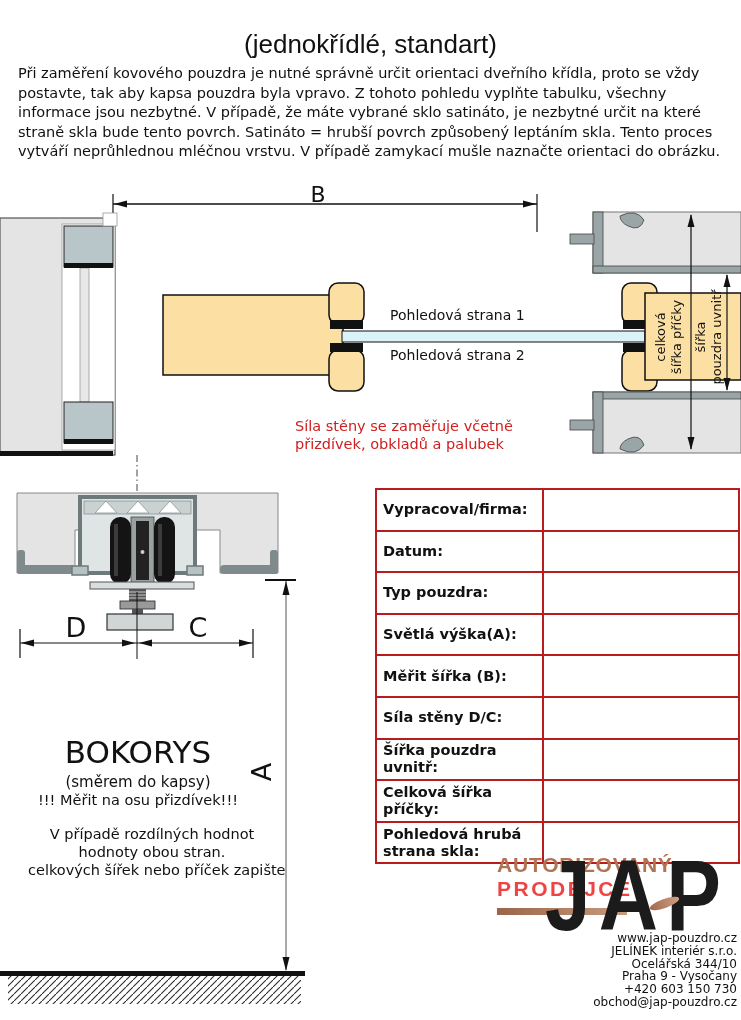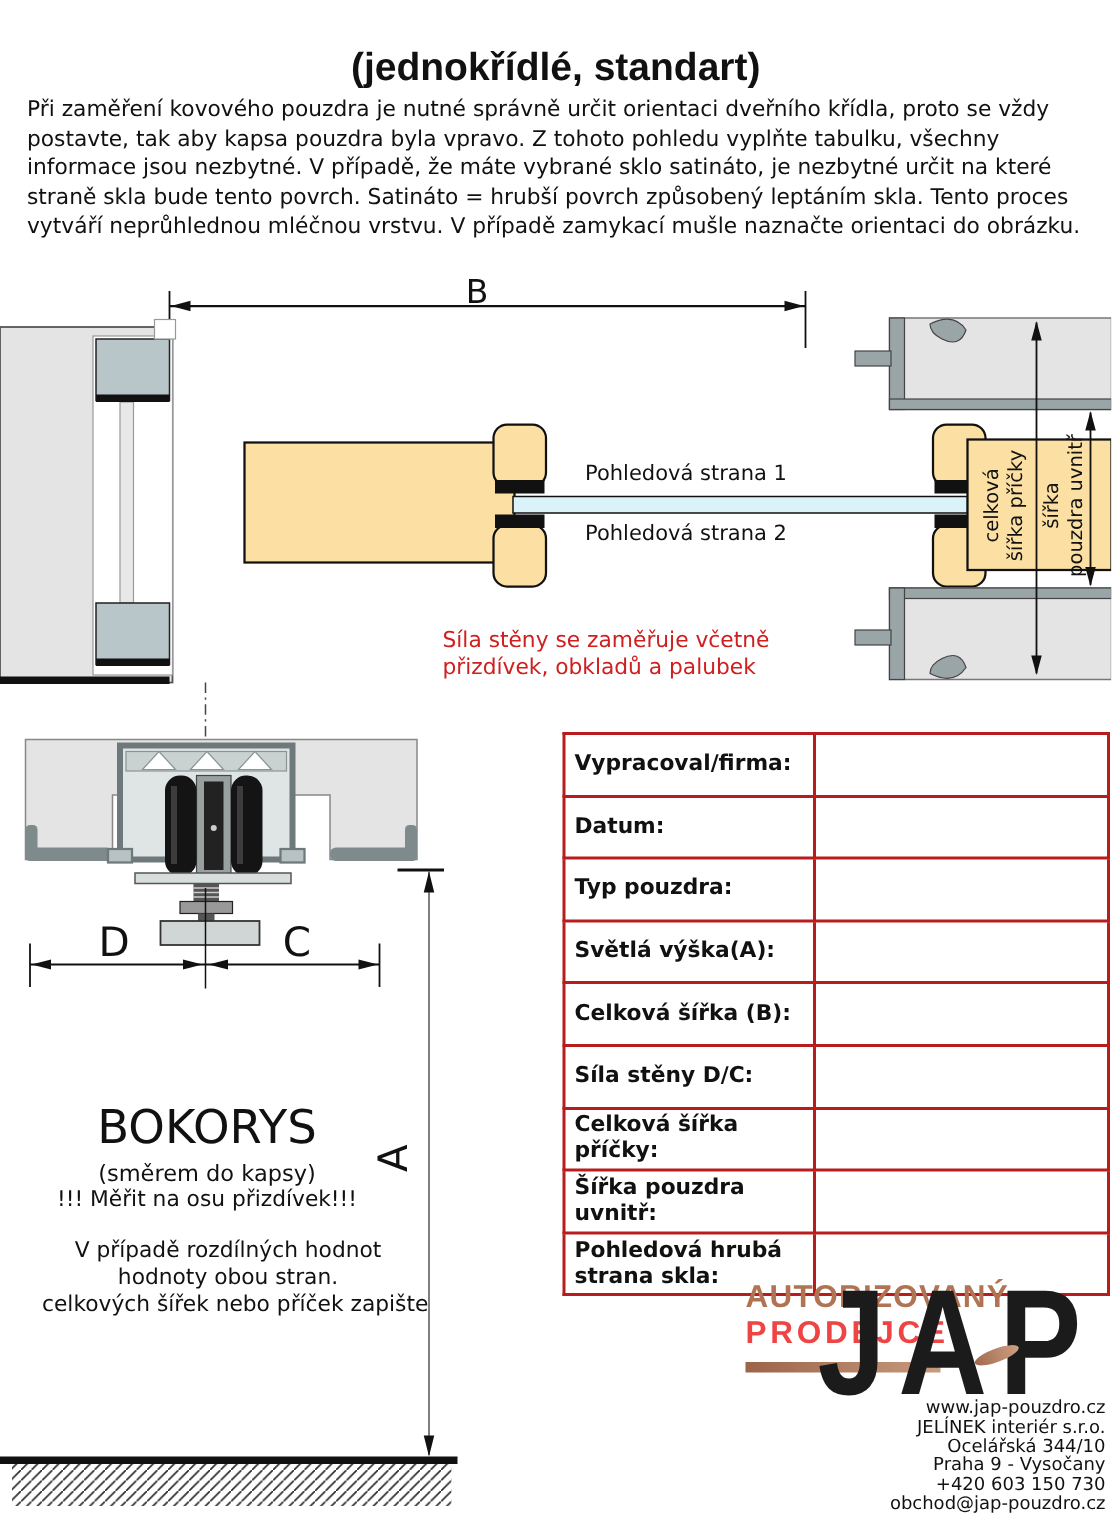--- a/index.html
+++ b/index.html
@@ -1,21 +1,21 @@
 <!DOCTYPE html>
 <html><head>
 <meta charset="utf-8">
 <style>
   html,body{margin:0;padding:0;background:#fff;}
   .page{position:relative;width:741px;height:1020px;background:#fff;overflow:hidden;
         font-family:"DejaVu Sans","Liberation Sans",sans-serif;color:#111;}
   .title1{position:absolute;top:0;left:0;width:741px;text-align:center;
           font-family:"Liberation Sans",sans-serif;font-weight:bold;font-size:28px;line-height:31px;letter-spacing:-0.5px;}
   .title2{position:absolute;top:30px;left:0;width:741px;text-align:center;
-          font-family:"Liberation Sans",sans-serif;font-weight:bold;font-size:26px;line-height:29px;}
+          font-family:"Liberation Sans",sans-serif;font-weight:normal;font-size:26px;line-height:29px;}
   .intro{position:absolute;top:64px;left:18px;width:708px;font-size:14.5px;line-height:19.6px;}
   .svg-abs{position:absolute;}
   
   .form-table{position:absolute;left:375px;top:488px;border-collapse:collapse;}
   .form-table td{border:2px solid #b91c1c;height:35.6px;padding:0;vertical-align:middle;}
   .form-table td.lbl{width:157px;font-weight:bold;font-size:14.5px;line-height:17px;padding:2px 2px 2px 6px;}
   .form-table td.val{width:194px;}
   
   .bok{position:absolute;left:0;top:734px;width:276px;text-align:center;}
   .bok-title{font-size:31px;line-height:36px;}
@@ -214,33 +214,33 @@
     </tr>
     <tr>
       <td class="lbl">Typ pouzdra:</td>
       <td class="val"></td>
     </tr>
     <tr>
       <td class="lbl">Světlá výška(A):</td>
       <td class="val"></td>
     </tr>
     <tr>
-      <td class="lbl">Celková šířka (B):</td>
+      <td class="lbl">Měřit šířka (B):</td>
       <td class="val"></td>
     </tr>
     <tr>
       <td class="lbl">Síla stěny D/C:</td>
       <td class="val"></td>
     </tr>
     <tr>
+      <td class="lbl">Šířka pouzdra uvnitř:</td>
+      <td class="val"></td>
+    </tr>
+    <tr>
       <td class="lbl">Celková šířka příčky:</td>
-      <td class="val"></td>
-    </tr>
-    <tr>
-      <td class="lbl">Šířka pouzdra uvnitř:</td>
       <td class="val"></td>
     </tr>
     <tr>
       <td class="lbl">Pohledová hrubá strana skla:</td>
       <td class="val"></td>
     </tr>
   </tbody>
     </table>
 
   <div class="copper1">AUTORIZOVANÝ</div>

